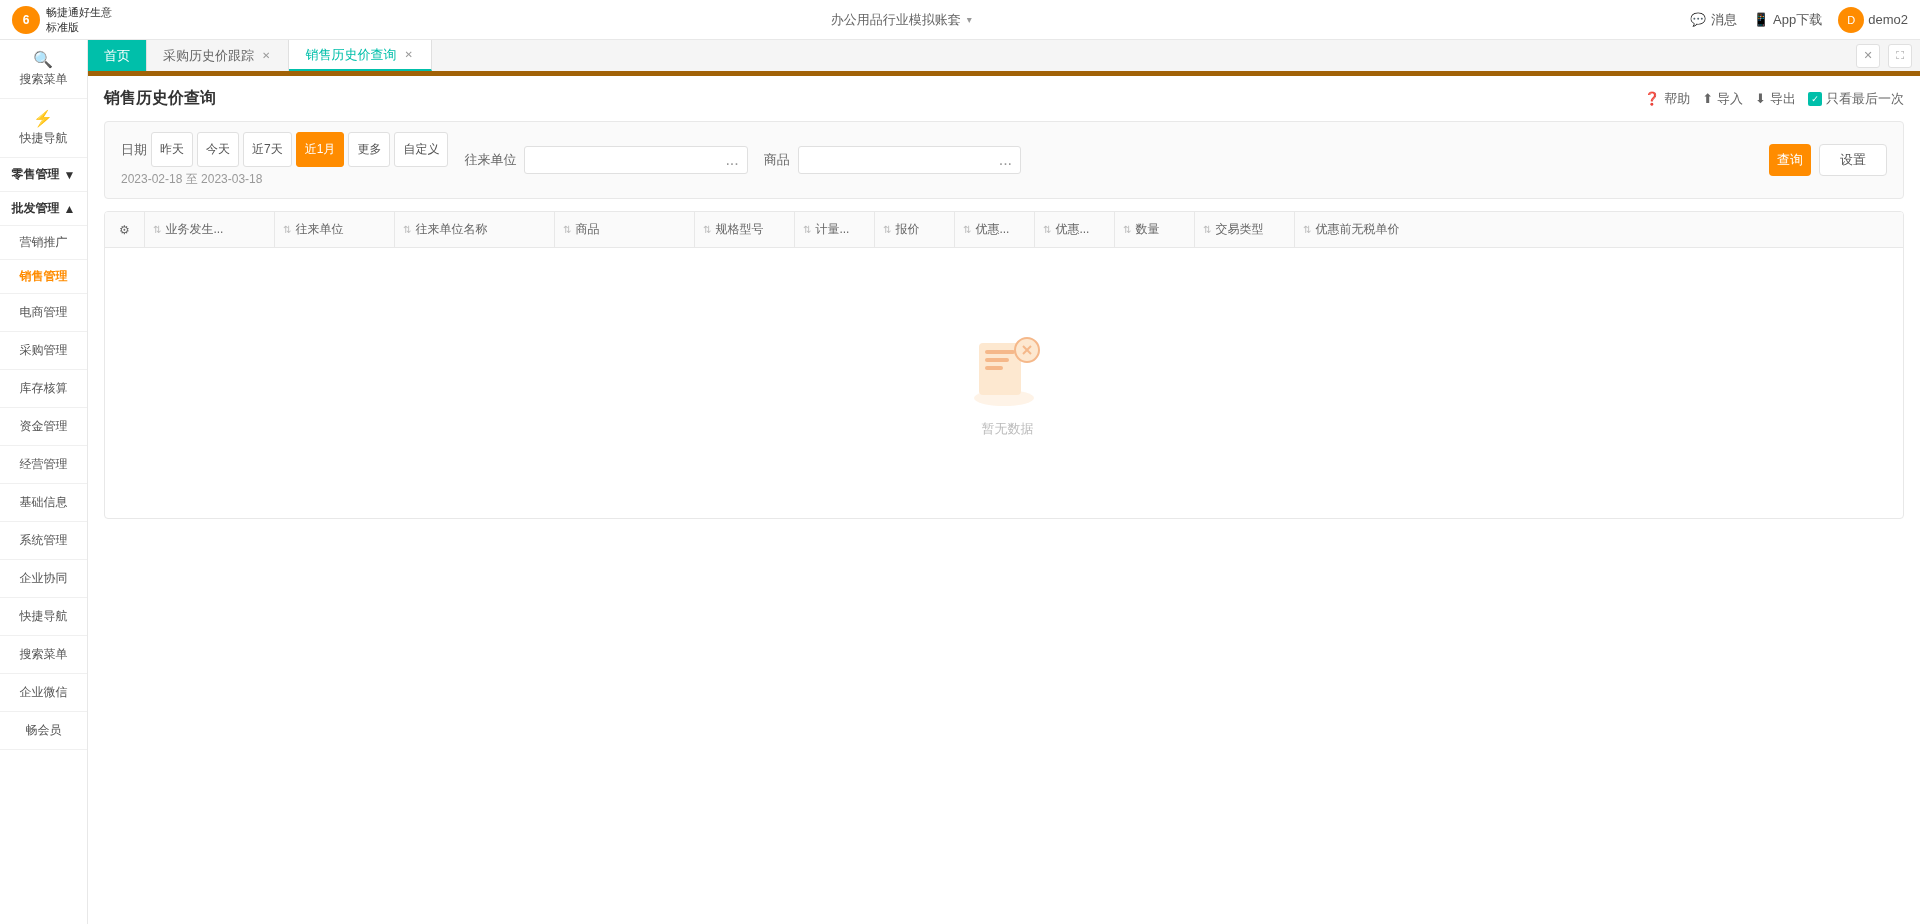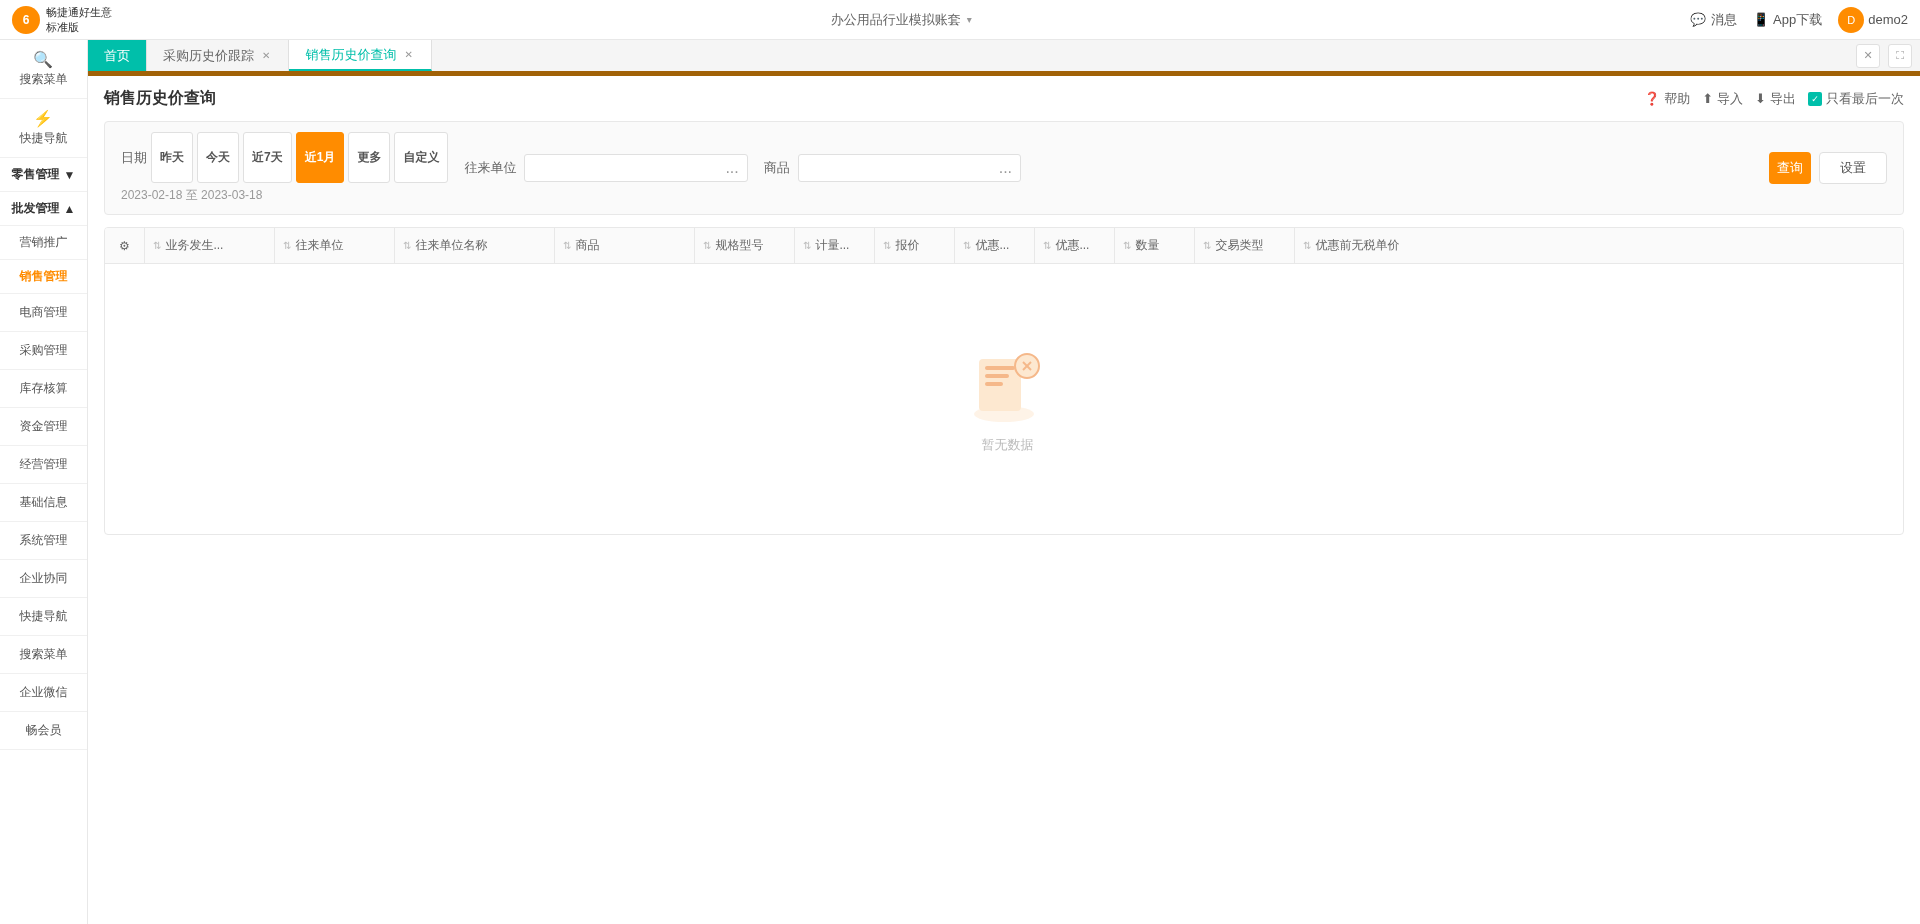--- a/index.html
+++ b/index.html
@@ -280,28 +280,27 @@
       display: flex;
       flex-direction: column;
       gap: 4px;
     }
     .date-btns {
       display: flex;
       gap: 4px;
       align-items: center;
     }
     .date-btn {
-      padding: 16px 8px;
+      padding: 8px 8px;
       border: 1px solid #e0e0e0;
       border-radius: 3px;
       background: #fff;
       color: #555;
       font-size: 12px;
       cursor: pointer;
-      font-weight: bold;
     }
     .date-btn.active {
       background: #ff8c00;
       color: white;
       border-color: #ff8c00;
     }
     .date-range-text {
       font-size: 12px;
       color: #999;
     }

